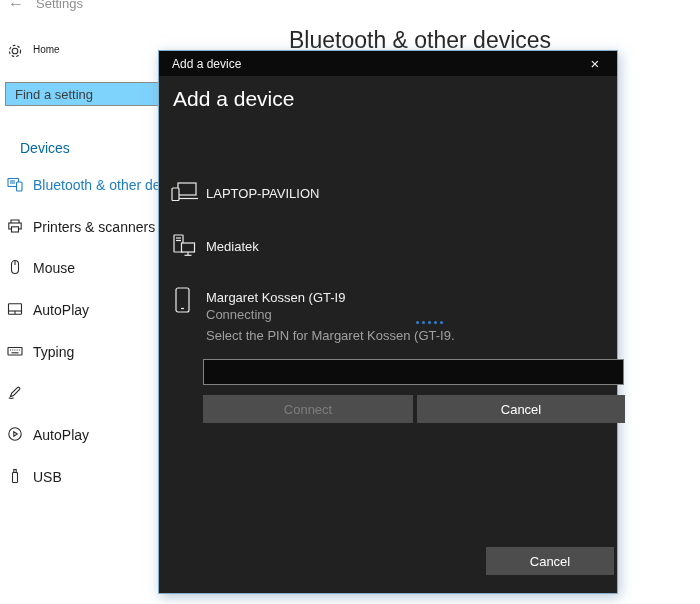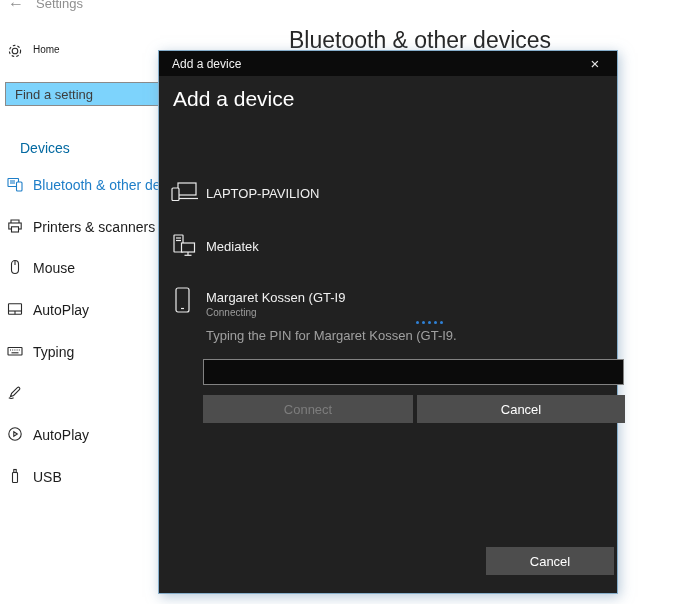--- a/index.html
+++ b/index.html
@@ -44,21 +44,21 @@
   .titlebar{position:absolute;left:0;top:0;right:0;height:25px;background:#0b0b0b;}
   .titlebar-caption{position:absolute;left:13px;top:6px;font-size:12px;color:#f2f2f2;}
   .close-btn{
     position:absolute;right:10px;top:1px;width:24px;height:23px;text-align:center;
     font-size:15px;line-height:23px;color:#e8e8e8;cursor:pointer;
   }
   .dlg-heading{position:absolute;left:14px;top:36px;font-size:21px;font-weight:300;color:#ffffff;}
   .dlg-desc{position:absolute;left:14px;top:76px;width:452px;font-size:13px;line-height:19px;color:#d8d8d8;}
   .dev-row{position:absolute;left:0;width:470px;cursor:pointer;}
   .dev-name{position:absolute;left:47px;top:0;font-size:13px;color:#f0f0f0;white-space:nowrap;}
-  .dev-status{position:absolute;left:47px;top:17px;font-size:10px;color:#9c9c9c;}
+  .dev-status{position:absolute;left:47px;top:17px;font-size:13px;color:#9c9c9c;}
   .dev-icon{position:absolute;}
   .dots{position:absolute;left:257px;top:270px;display:flex;gap:3px;}
   .dot{width:3px;height:3px;border-radius:50%;background:#2f81d6;}
   .pin-prompt{position:absolute;left:47px;top:277px;font-size:13px;color:#a0a0a0;}
   .pin-input{
     position:absolute;left:44px;top:308px;width:421px;height:26px;box-sizing:border-box;
     background:#0b0b0b;border:1px solid #828282;outline:none;
     color:#f0f0f0;font-family:"Liberation Sans",sans-serif;font-size:13px;padding:0 8px;
   }
   .btn{
@@ -226,21 +226,21 @@
   </div>
 
   <div class="dots">
     <span class="dot"></span>
     <span class="dot"></span>
     <span class="dot"></span>
     <span class="dot"></span>
     <span class="dot"></span>
   </div>
 
-  <div class="pin-prompt">Typing the PIN for Margaret Kossen (GT-I9.</div>
+  <div class="pin-prompt">Select the PIN for Margaret Kossen (GT-I9.</div>
 
   <input type="text" class="pin-input" value="" style="">
 
   <button class="btn btn-connect" disabled="">Connect</button>
   <button class="btn btn-cancel">Cancel</button>
 
   <button class="btn btn-bottom-cancel">Cancel</button>
 </div>
 
 </body></html>

